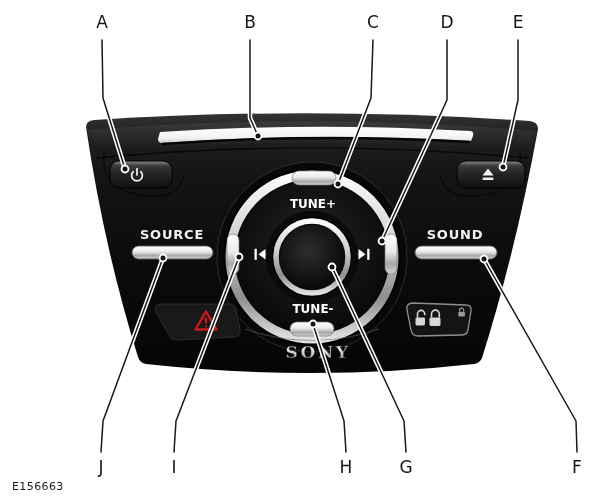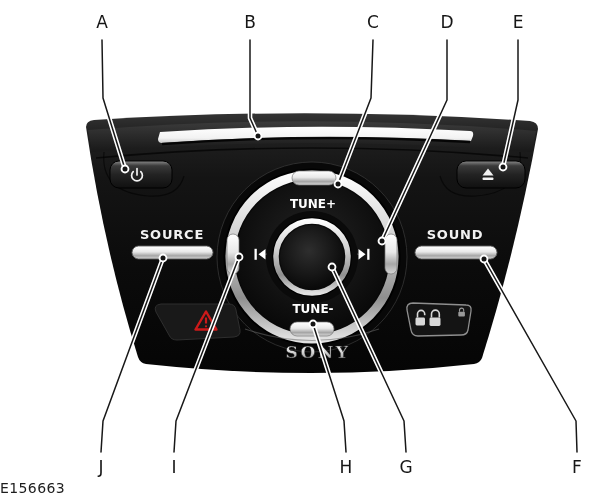--- a/index.html
+++ b/index.html
@@ -1,21 +1,21 @@
 <!DOCTYPE html>
 <html><head>
 <meta charset="utf-8">
 <style>
   html,body{margin:0;padding:0;background:#fff;}
   .stage{position:relative;width:600px;height:496px;background:#ffffff;overflow:hidden;
          font-family:"DejaVu Sans","Liberation Sans",sans-serif;}
   .stage svg{position:absolute;left:0;top:0;}
   .callout-label{position:absolute;transform:translateX(-50%);
                  font-size:17px;line-height:18px;color:#161616;}
-  .figure-code{position:absolute;left:0;top:480px;font-size:14px;
+  .figure-code{position:absolute;left:12px;top:480px;font-size:11px;
                letter-spacing:.4px;color:#1c1c1c;}
 </style>
 </head>
 <body>
 
 <div class="stage">
 
 <svg width="600" height="496" viewBox="0 0 600 496">
   <defs>
     <linearGradient id="deviceGrad" x1="0" y1="0" x2="0" y2="1">

